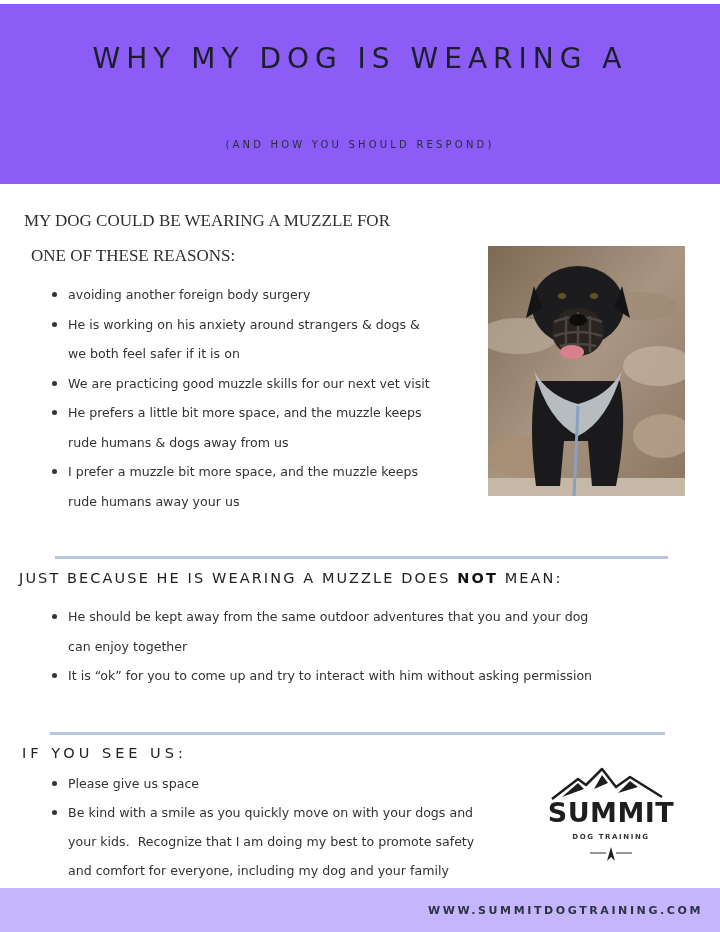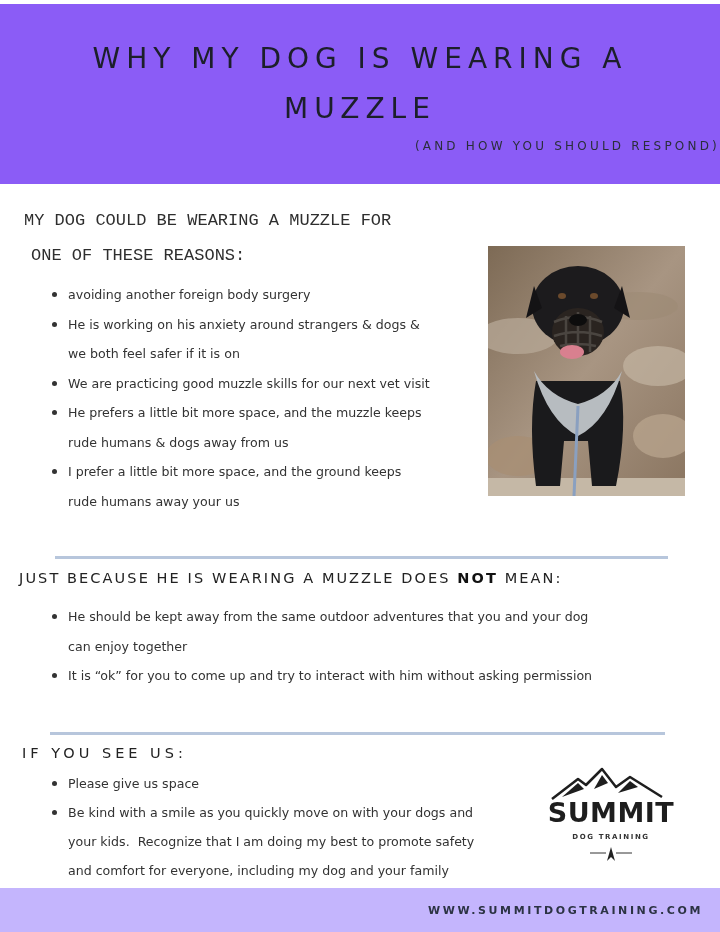--- a/index.html
+++ b/index.html
@@ -11,26 +11,26 @@
     background: #8b5cf6;
   }
   .title-line {
     position: absolute; left: 0; width: 720px; text-align: center;
     font-family: "DejaVu Sans", sans-serif; font-weight: normal;
     color: #1c1f2a; letter-spacing: 6px;
   }
   .title-1 { top: 38px; font-size: 28px; }
   .title-2 { top: 88px; font-size: 28px; }
   .subtitle {
-    position: absolute; left: 0; width: 720px; top: 135px; text-align: right;
-    font-size: 12px; letter-spacing: 3.2px; color: #2a2e3a;
+    position: absolute; left: 0; width: 720px; top: 135px; text-align: center;
+    font-size: 10px; letter-spacing: 3.2px; color: #2a2e3a;
   }
 
   .intro {
-    position: absolute; font-family: Liberation Mono, monospace;
+    position: absolute; font-family: Liberation Serif, serif;
     font-size: 17px; color: #2e2e2e;
   }
   .intro-1 { left: 24px; top: 211px; }
   .intro-2 { left: 11px; top: 246px; margin-left: 20px; }
 
   ul.bullets { position: absolute; list-style: none; font-family: "DejaVu Sans", sans-serif; color: #333; }
   ul.bullets li { position: relative; padding-left: 16px; }
   ul.bullets li::before {
     content: ""; position: absolute; left: 0; width: 5px; height: 5px; border-radius: 50%;
     background: #333;
@@ -79,21 +79,20 @@
   .footer-url {
     position: absolute; right: 17px; top: 16px; font-size: 11px; font-weight: bold;
     letter-spacing: 2.6px; color: #2c3344;
   }
 </style>
 </head>
 <body>
 
 <div class="header-band">
   <div class="title-line title-1">WHY MY DOG IS WEARING A</div>
-  <div class="title-line title-2">MUZZLE</div>
   <div class="subtitle">(AND HOW YOU SHOULD RESPOND)</div>
 </div>
 
 <div class="intro intro-1">MY DOG COULD BE WEARING A MUZZLE FOR</div>
 <div class="intro intro-2">ONE OF THESE REASONS:</div>
 
 <ul class="bullets reasons">
   <li>
     <div>avoiding another foreign body surgery</div>
   </li>
@@ -102,21 +101,21 @@
     <div>we both feel safer if it is on</div>
   </li>
   <li>
     <div style="white-space:nowrap">We are practicing good muzzle skills for our next vet visit</div>
   </li>
   <li>
     <div>He prefers a little bit more space, and the muzzle keeps</div>
     <div>rude humans &amp; dogs away from us</div>
   </li>
   <li>
-    <div>I prefer a little bit more space, and the ground keeps</div>
+    <div>I prefer a muzzle bit more space, and the muzzle keeps</div>
     <div>rude humans away your us</div>
   </li>
 </ul>
 
 <div class="photo">
   <svg width="197" height="250" viewBox="0 0 197 250">
     <defs>
       <linearGradient id="bg" x1="0" y1="0" x2="1" y2="1">
         <stop offset="0" stop-color="#7d6a55"></stop>
         <stop offset="0.5" stop-color="#a89582"></stop>

